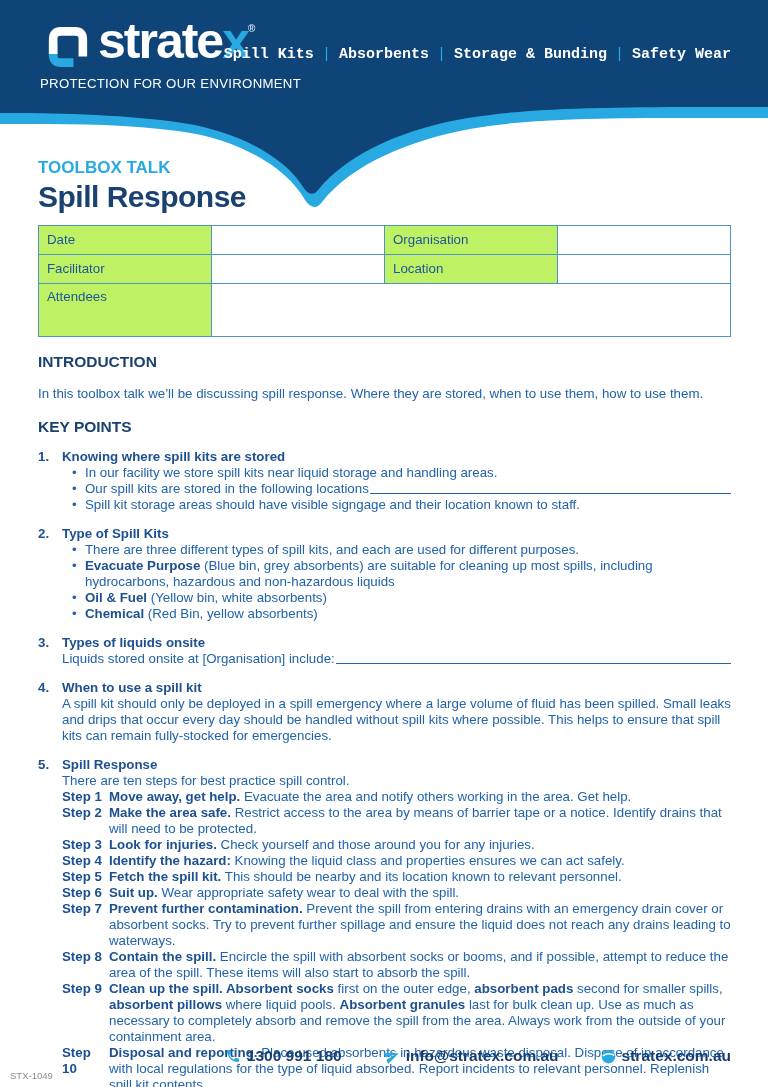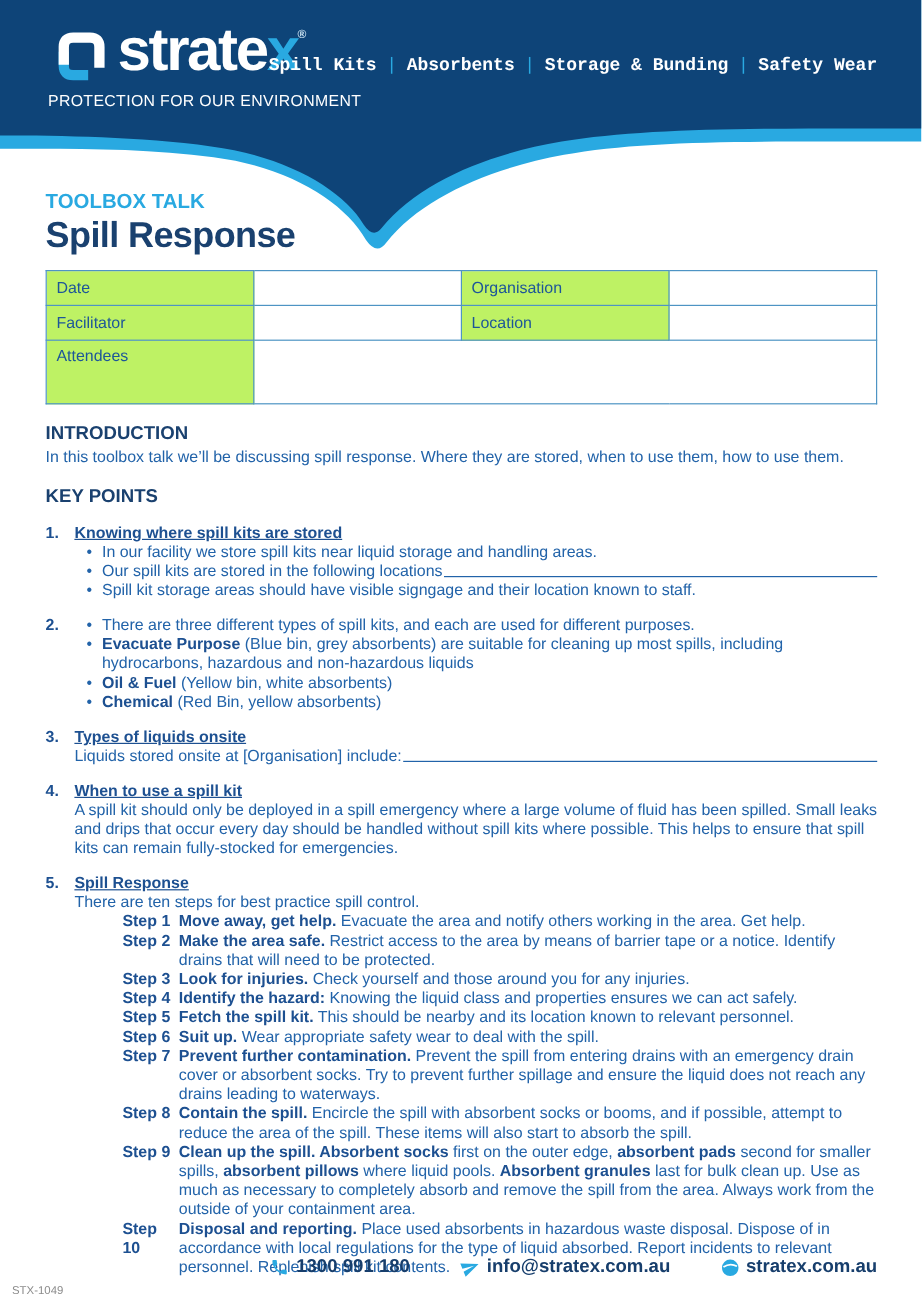--- a/index.html
+++ b/index.html
@@ -24,36 +24,36 @@
   .h1{color:#1a416f;font-weight:bold;font-size:30px;line-height:33px;
       letter-spacing:-.5px;margin:2px 0 12px 0;}
   
   table.form{width:100%;border-collapse:collapse;table-layout:fixed;}
   table.form td{border:1px solid #4e94c4;font-size:13.3px;padding:0 0 0 8px;}
   td.lbl{background:#bef264;color:#1d5699;}
   tr.r1 td,tr.r2 td{height:28px;}
   tr.r3 td{height:47px;vertical-align:top;padding-top:5px;}
   
   .sec-h{color:#1a416f;font-weight:bold;font-size:15.5px;line-height:18px;margin-top:16px;}
-  .intro-text{margin-top:2px;}
+  .intro-text{margin-top:15px;}
   .kp-item{position:relative;padding-left:24px;margin-top:13px;}
   .kp-num{position:absolute;left:0;top:0;font-weight:bold;color:#1d5091;}
-  .kp-title{font-weight:bold;text-decoration:underline;color:#1d5091;}
+  .kp-title{font-weight:bold;color:#1d5091;}
   .bullet-row{display:flex;margin-left:10px;}
   .dot{width:13px;flex-shrink:0;}
   .btext{flex:1;}
   .btext.with-fill{display:flex;}
   .btext.with-fill .seg{white-space:nowrap;}
   .fill{flex:1;border-bottom:1.2px solid #2263a9;margin:0 0 3px 1px;}
   .kp-body{margin-top:0;}
   .kp-body.with-fill{display:flex;}
   .kp-body.with-fill .seg{white-space:nowrap;}
   .b{font-weight:bold;color:#1d5091;}
   .steps{margin-top:0;}
-  .step-row{display:flex;margin-left:40px;}
+  .step-row{display:flex;}
   .step-label{width:47px;flex-shrink:0;font-weight:bold;color:#1d5091;}
   .step-text{flex:1;}
   
   .contacts{position:absolute;right:37px;bottom:22px;z-index:2;display:flex;align-items:center;
             font-size:15.5px;font-weight:bold;color:#173e6c;}
   .contact{display:flex;align-items:center;margin-left:42px;}
   .contact svg{margin-right:6px;display:block;}
   .doc-code{position:absolute;left:10px;bottom:6px;z-index:2;font-size:9.5px;color:#8c8c8c;
             font-weight:normal;}
 </style>
@@ -127,20 +127,21 @@
               <div class="fill"></div>
             </div>
           </div>
           <div class="bullet-row">
             <div class="dot">•</div>
             <div class="btext"><span class="seg">Spill kit storage areas should have visible signgage and their location known to staff.</span></div>
           </div>
         </div>
         <div class="kp-item">
           <div class="kp-num">2.</div>
+          <div class="kp-title">Type of Spill Kits</div>
           <div class="bullet-row">
             <div class="dot">•</div>
             <div class="btext"><span class="seg">There are three different types of spill kits, and each are used for different purposes.</span></div>
           </div>
           <div class="bullet-row">
             <div class="dot">•</div>
             <div class="btext"><span class="seg b">Evacuate Purpose</span><span class="seg"> (Blue bin, grey absorbents) are suitable for cleaning up most spills, including hydrocarbons, hazardous and non-hazardous liquids</span></div>
           </div>
           <div class="bullet-row">
             <div class="dot">•</div>

